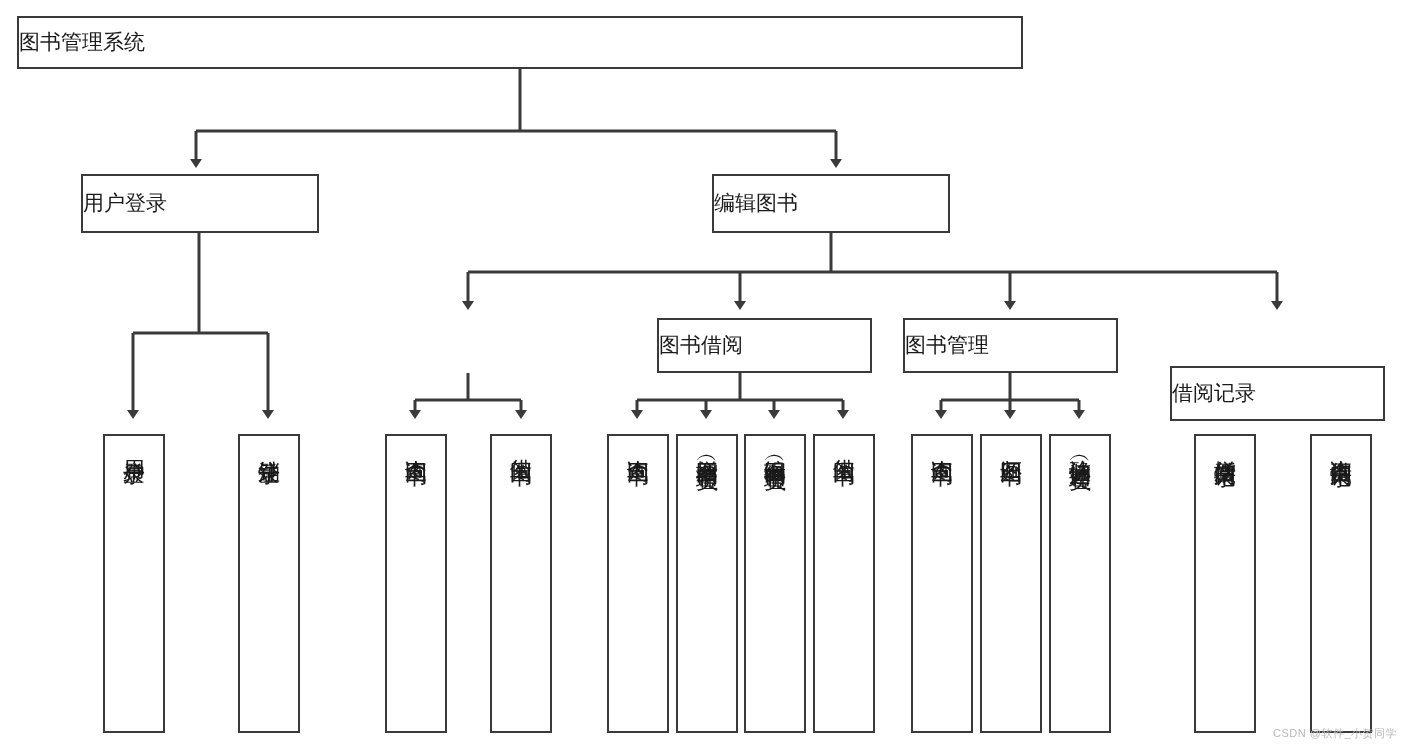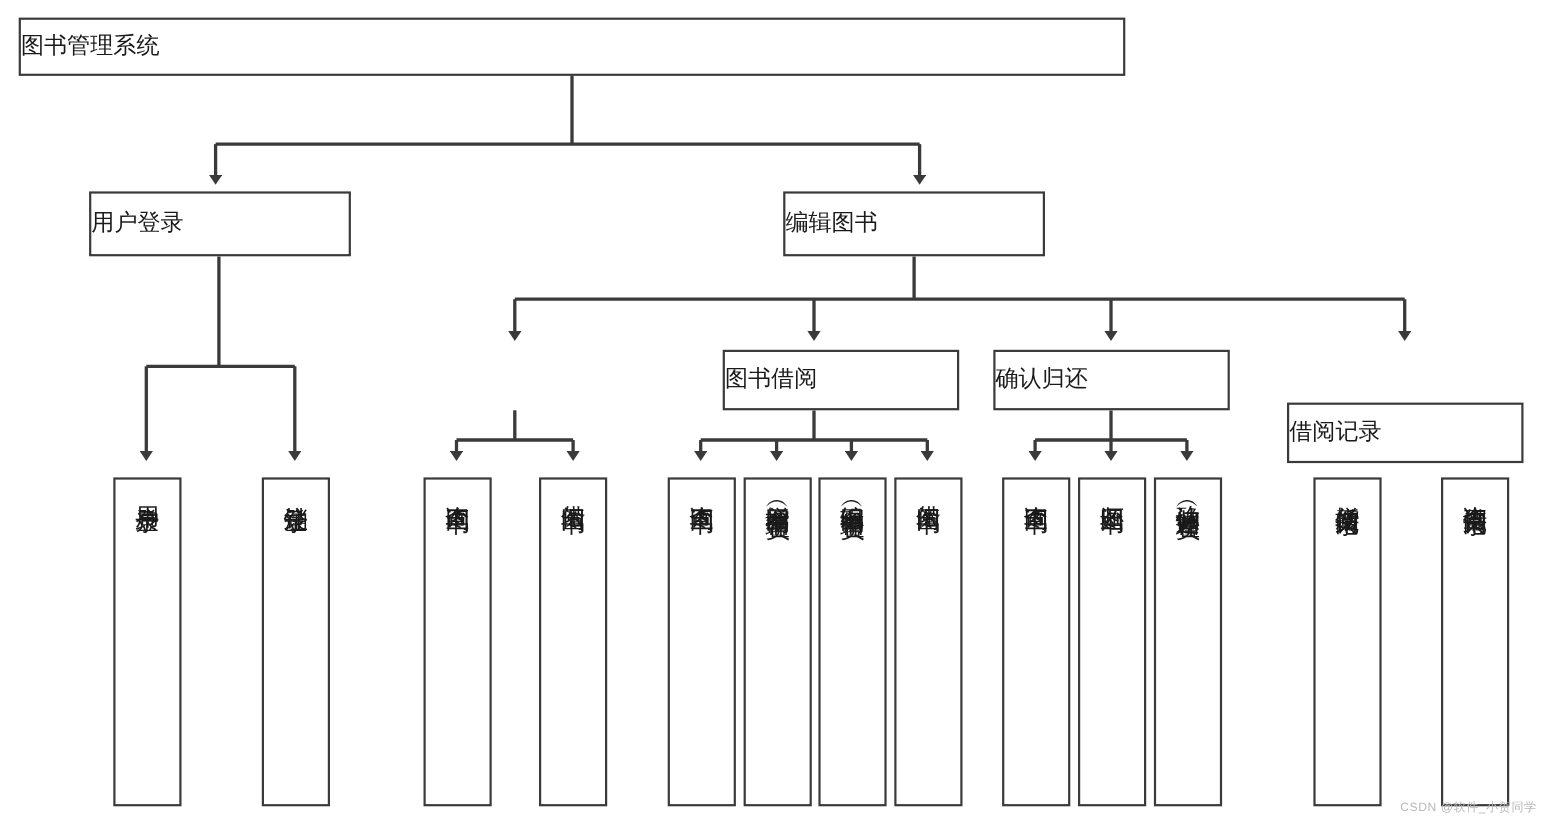--- a/index.html
+++ b/index.html
@@ -134,21 +134,21 @@
     <span class="node-label">用户登录</span>
   </div>
   <div class="node horiz" style="left:712px; top:174px; width:238px; height:59px;">
     <span class="node-label">编辑图书</span>
   </div>
 
   <div class="node horiz" style="left:633px; top:318px; width:215px; height:55px;margin-left:24px;">
     <span class="node-label">图书借阅</span>
   </div>
   <div class="node horiz" style="left:903px; top:318px; width:215px; height:55px;">
-    <span class="node-label">确认归还</span>
+    <span class="node-label">图书管理</span>
   </div>
   <div class="node horiz" style="left:1170px; top:318px; width:215px; height:55px;margin-top:48px;">
     <span class="node-label">借阅记录</span>
   </div>
 
   <div class="node vert" style="left:103px; top:434px; width:62px; height:299px;">
     <span class="node-label">用户登录</span>
   </div>
   <div class="node vert" style="left:238px; top:434px; width:62px; height:299px;">
     <span class="node-label">注销登录</span>

